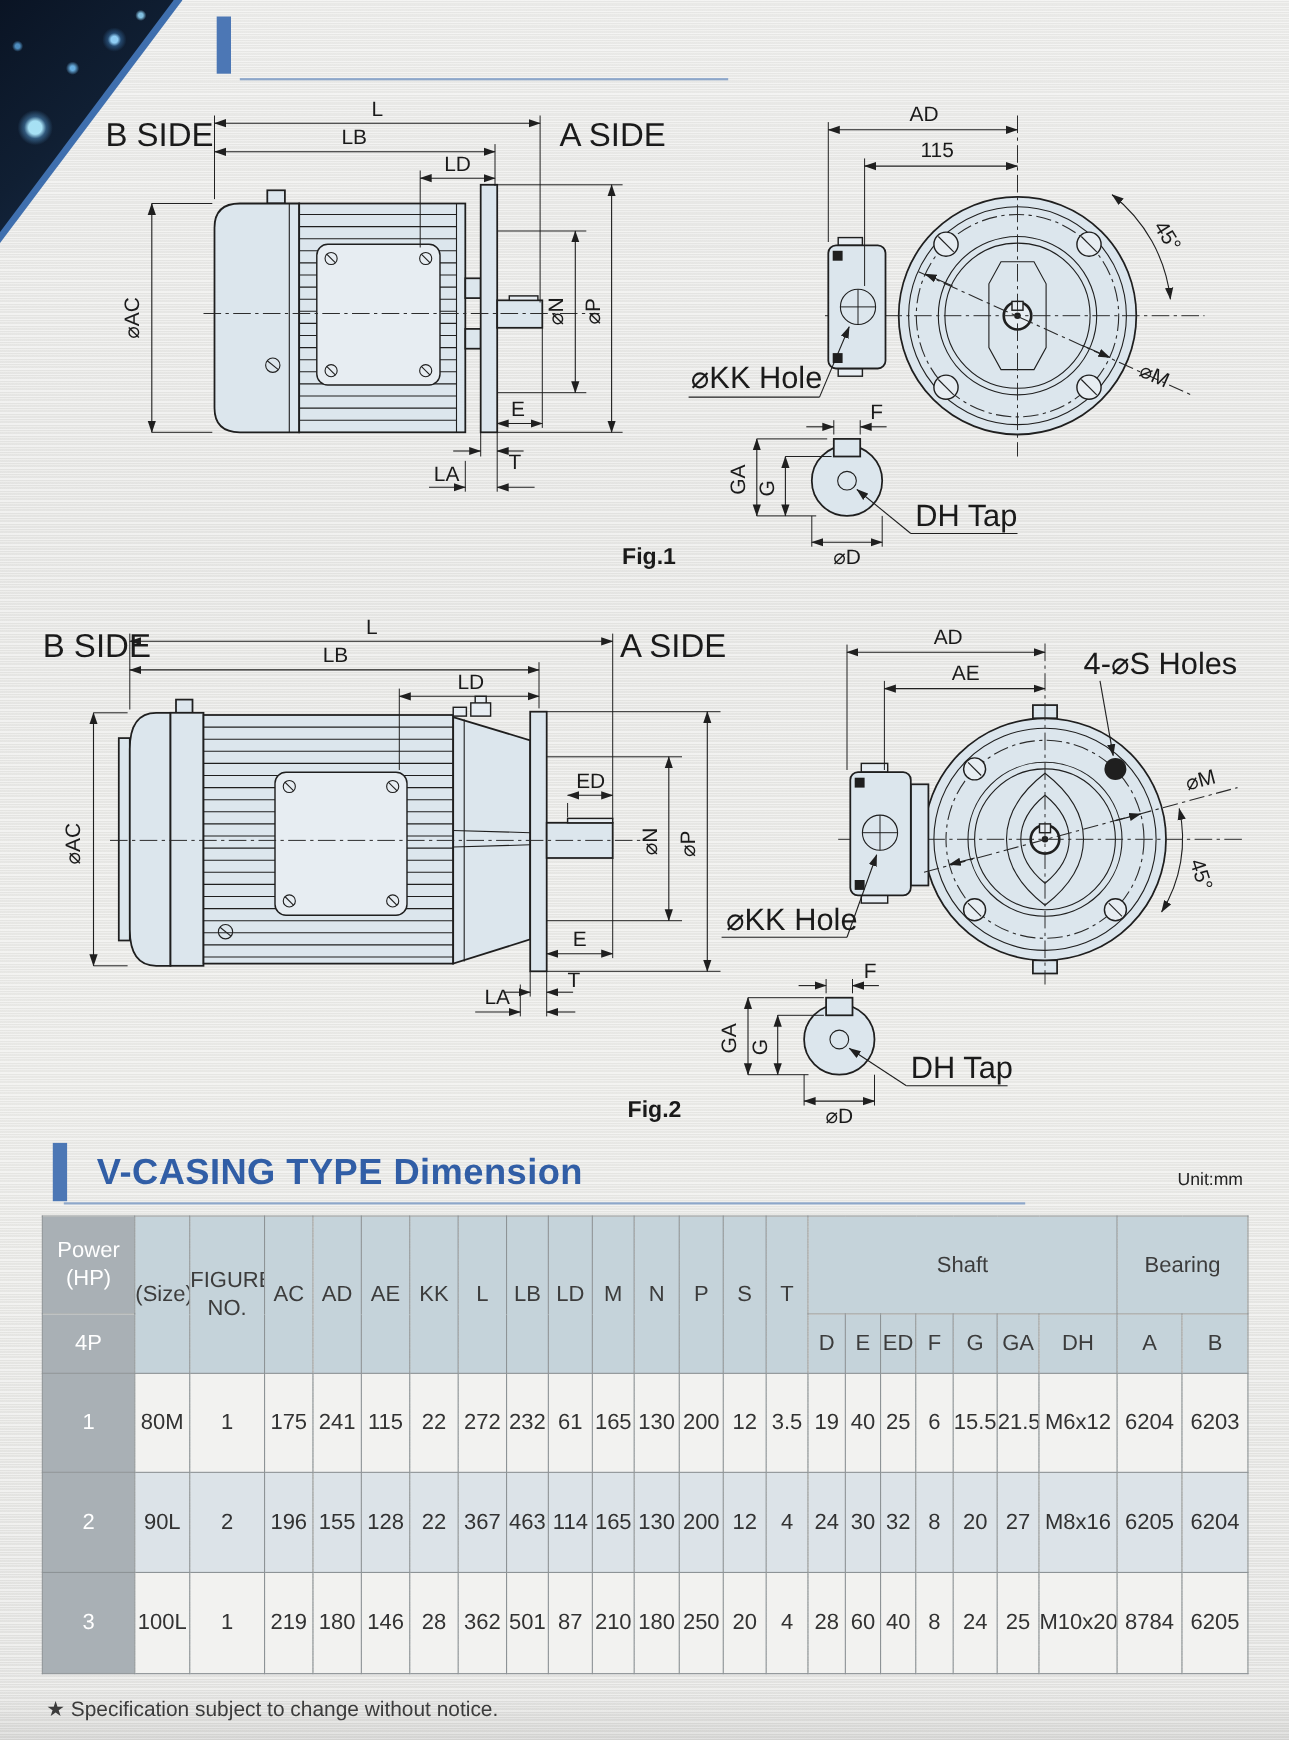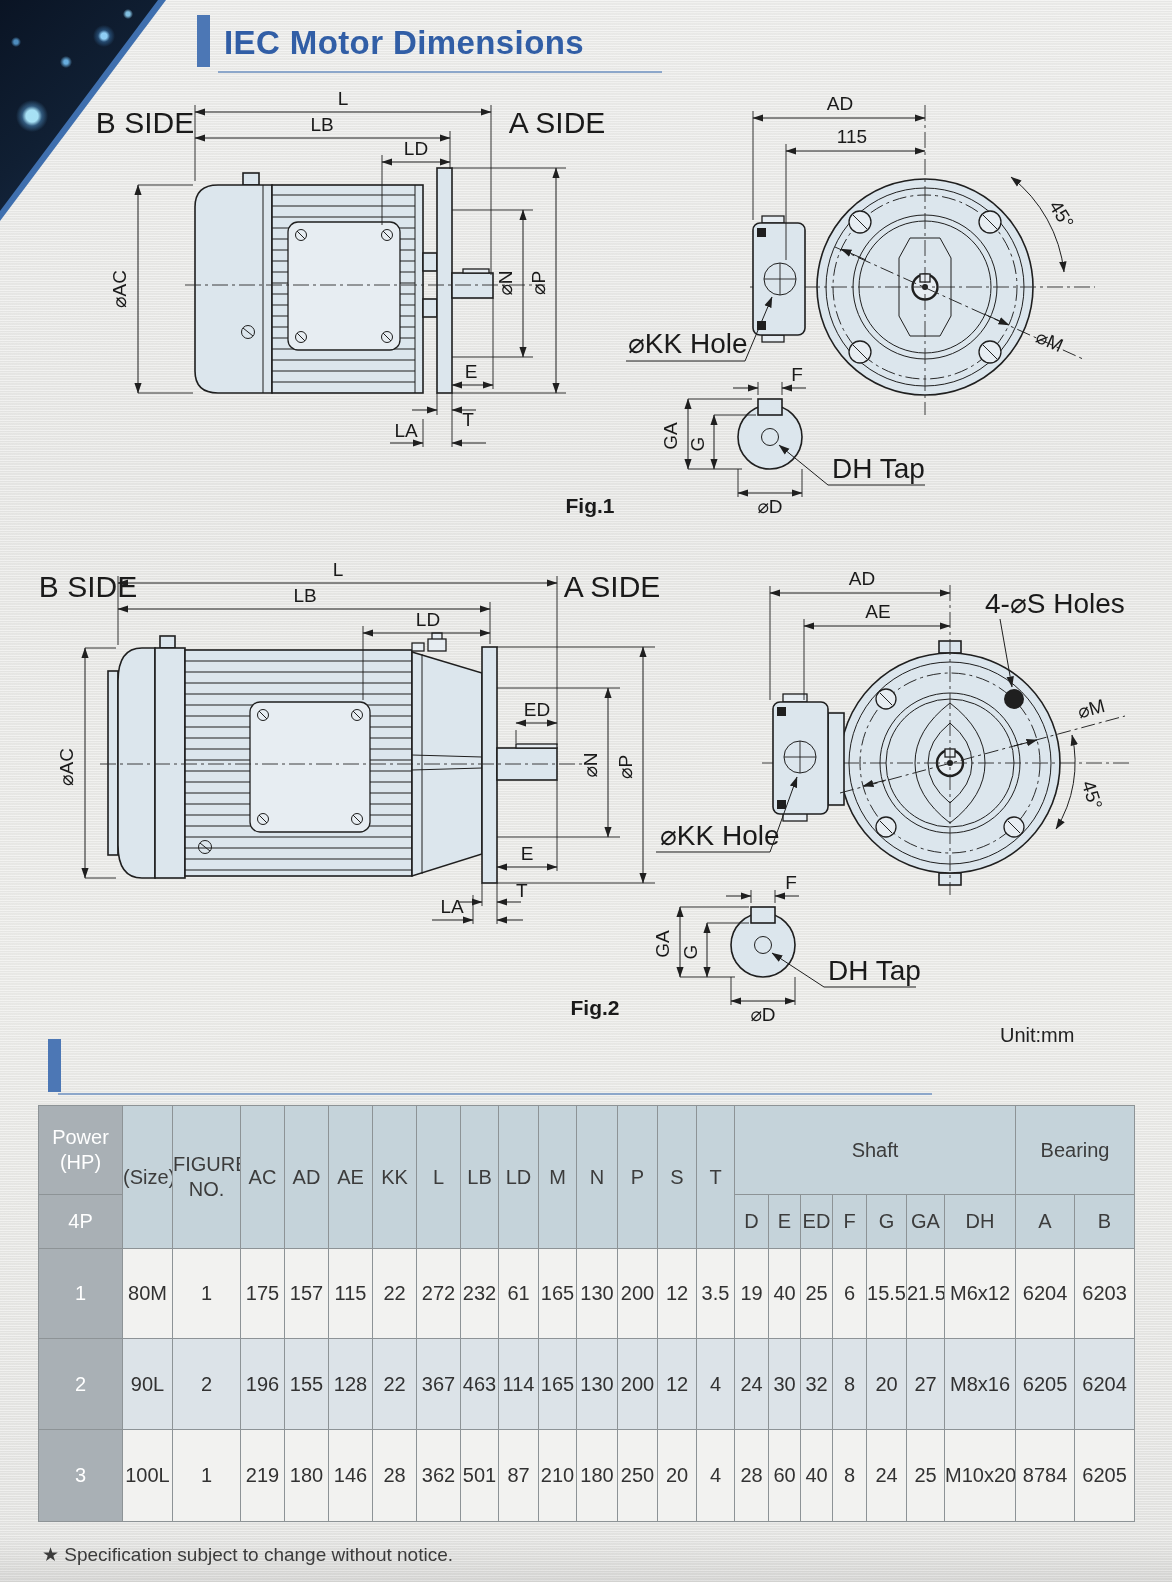--- a/index.html
+++ b/index.html
@@ -25,21 +25,21 @@
     clip-path:polygon(0 0,158px 0,0 211px);}
   .hbar{position:absolute;width:13px;background:#4c77b5;}
   .hbar1{left:197px;top:15px;height:52px;}
   .hbar2{left:48px;top:1039px;height:53px;}
   h1,h2{position:absolute;margin:0;font-size:33px;font-weight:bold;color:#315ea6;letter-spacing:.4px;white-space:nowrap;}
   h1{left:224px;top:24px;}
   h2{left:88px;top:1046px;}
   .hline{position:absolute;height:2px;background:#8da7ca;}
   .hline1{left:218px;top:71px;width:444px;}
   .hline2{left:58px;top:1093px;width:874px;}
-  .unit{position:absolute;left:1000px;top:1024px;width:130px;font-size:20px;color:#222;}
+  .unit{position:absolute;left:1000px;top:1064px;width:130px;text-align:right;font-size:16px;color:#222;}
   .footnote{position:absolute;left:42px;top:1543px;font-size:19px;color:#3d3d3d;}
   svg{position:absolute;left:0;overflow:visible;}
   #fig1{top:85px;} #fig2{top:555px;}
   
   .part{fill:#dce6ed;stroke:#1f1f1f;stroke-width:1.6;}
   .part2{fill:#e7edf2;stroke:#1f1f1f;stroke-width:1.3;}
   .dk{fill:#1f1f1f;stroke:none;}
   .thin{fill:none;stroke:#1f1f1f;stroke-width:1;}
   .fin{stroke:#1f1f1f;stroke-width:1;}
   .dim{stroke:#1f1f1f;stroke-width:1;fill:none;}
@@ -62,21 +62,20 @@
   tr.r2 td{background:#dce3e8;}
 </style>
 </head>
 <body>
 
 <div class="page">
   <div class="corner-edge"></div>
   <div class="corner"></div>
 
   <div class="hbar hbar1"></div>
-  <h1>IEC Motor Dimensions</h1>
   <div class="hline hline1"></div>
 
   <svg id="fig1" width="1172" height="450" viewBox="0 0 1172 450">
     <defs>
       <marker id="ar1" viewBox="0 0 10 8" refX="9.5" refY="4" markerWidth="11" markerHeight="9" orient="auto-start-reverse">
         <path d="M0,0.6 L10,4 L0,7.4 z" fill="#1f1f1f"></path>
       </marker>
     </defs>
 
     <g>
@@ -419,20 +418,21 @@
       <line x1="731" y1="446" x2="795" y2="446" class="dim" marker-start="url(#ar2)" marker-end="url(#ar2)"></line>
       <text x="763" y="466" class="lbl mid">⌀D</text>
       <text x="828" y="425" class="med">DH Tap</text>
       <line x1="824" y1="432" x2="916" y2="432" class="dim"></line>
       <line x1="824" y1="432" x2="772" y2="398" class="dim" marker-end="url(#ar2)"></line>
     </g>
     <text x="595" y="460" class="cap mid">Fig.2</text>
   </svg>
 
   <div class="hbar hbar2"></div>
+  <h2>V-CASING TYPE Dimension</h2>
   <div class="hline hline2"></div>
   <div class="unit">Unit:mm</div>
 
   <div class="tablewrap">
     <table>
       <colgroup>
         <col style="width:84px">
           <col style="width:50px">
           <col style="width:68px">
         <col style="width:44px">
@@ -491,21 +491,21 @@
           <th>A</th>
           <th>B</th>
         </tr>
       </thead>
       <tbody>
         <tr class="r1" style="height:90px">
           <td class="dark">1</td>
           <td>80M</td>
           <td>1</td>
           <td>175</td>
-          <td>157</td>
+          <td>241</td>
           <td>115</td>
           <td>22</td>
           <td>272</td>
           <td>232</td>
           <td>61</td>
           <td>165</td>
           <td>130</td>
           <td>200</td>
           <td>12</td>
           <td>3.5</td>

